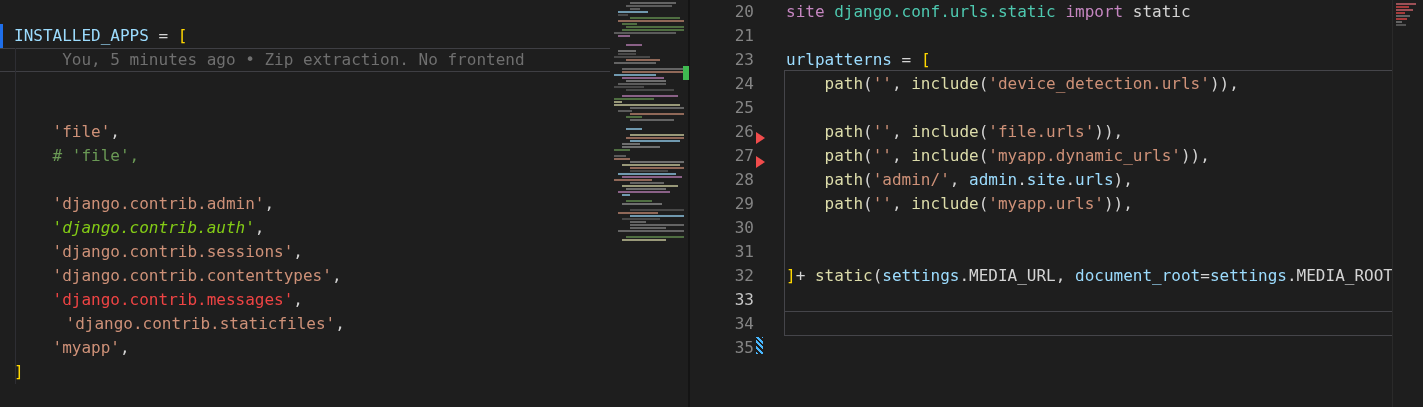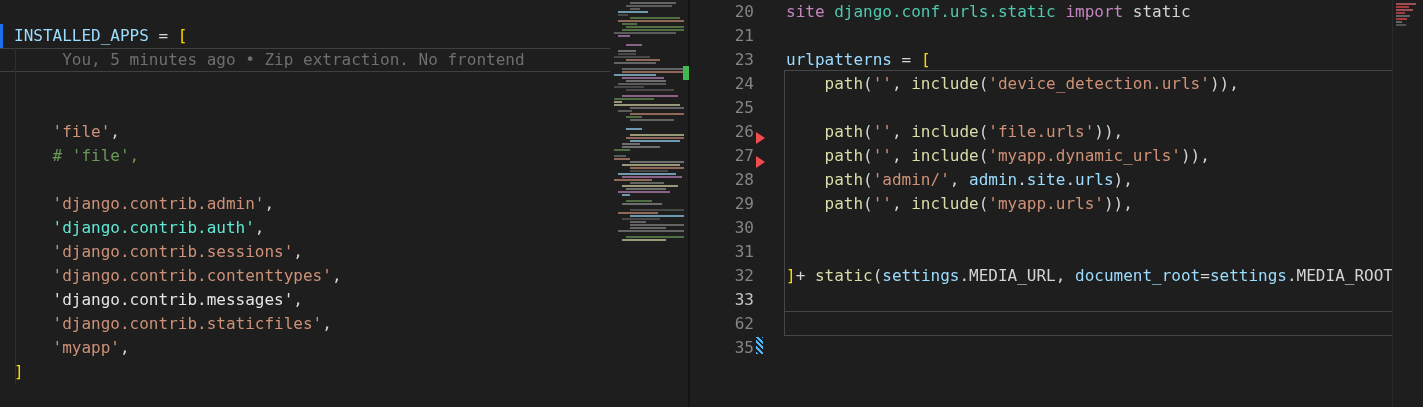--- a/index.html
+++ b/index.html
@@ -50,25 +50,25 @@
     <div id="left-lines">
         <div class="line"></div>
         <div class="line"><span style="color: rgb(156, 220, 254);">INSTALLED_APPS</span><span style="color: rgb(212, 212, 212);"> = </span><span style="color: rgb(255, 215, 0);">[</span></div>
         <div class="line current-line"><span style="color: rgb(212, 212, 212);">     </span><span style="color: rgb(111, 111, 111);">You, 5 minutes ago • Zip extraction. No frontend</span></div>
         <div class="line"></div>
         <div class="line"></div>
         <div class="line"><span style="color: rgb(212, 212, 212);">    </span><span style="color: rgb(206, 145, 120);">'file'</span><span style="color: rgb(212, 212, 212);">,</span></div>
         <div class="line"><span style="color: rgb(212, 212, 212);">    </span><span style="color: rgb(106, 153, 85);"># 'file',</span></div>
         <div class="line"></div>
         <div class="line"><span style="color: rgb(212, 212, 212);">    </span><span style="color: rgb(206, 145, 120);">'django.contrib.admin'</span><span style="color: rgb(212, 212, 212);">,</span></div>
-        <div class="line"><span style="color: rgb(212, 212, 212);">    </span><span style="color: #5eead4;">'django.contrib.auth'</span><span style="color: rgb(212, 212, 212);">,</span></div>
+        <div class="line"><span style="color: rgb(212, 212, 212);">    </span><span style="color: #84cc16; font-style: italic;">'django.contrib.auth'</span><span style="color: rgb(212, 212, 212);">,</span></div>
         <div class="line"><span style="color: rgb(212, 212, 212);">    </span><span style="color: rgb(206, 145, 120);">'django.contrib.sessions'</span><span style="color: rgb(212, 212, 212);">,</span></div>
         <div class="line"><span style="color: rgb(212, 212, 212);">    </span><span style="color: rgb(206, 145, 120);">'django.contrib.contenttypes'</span><span style="color: rgb(212, 212, 212);">,</span></div>
-        <div class="line"><span style="color: rgb(212, 212, 212);">    </span><span style="color: #e5e5e5; margin-top: 15px;">'django.contrib.messages'</span><span style="color: rgb(212, 212, 212);">,</span></div>
-        <div class="line"><span style="color: rgb(212, 212, 212);">    </span><span style="color: rgb(206, 145, 120);">'django.contrib.staticfiles'</span><span style="color: rgb(212, 212, 212);">,</span></div>
+        <div class="line"><span style="color: rgb(212, 212, 212);">    </span><span style="color: #ef4444; margin-top: 15px;">'django.contrib.messages'</span><span style="color: rgb(212, 212, 212);">,</span></div>
+        <div class="line"><span style="color: rgb(212, 212, 212);">    </span><span style="color: rgb(206, 145, 120); margin-left: 13px;">'django.contrib.staticfiles'</span><span style="color: rgb(212, 212, 212);">,</span></div>
         <div class="line"><span style="color: rgb(212, 212, 212);">    </span><span style="color: rgb(206, 145, 120);">'myapp'</span><span style="color: rgb(212, 212, 212);">,</span></div>
         <div class="line"><span style="color: rgb(255, 215, 0);">]</span></div>
       </div>
     <div class="git-bar"></div>
     <div class="indent-guide-left"></div>
   </div>
 
   <div class="minimap-left" id="mm-left">
       <div class="mm-row" style="width: 46px; margin-left: 20px; background: rgb(138, 138, 138);"></div>
       <div class="mm-row" style="width: 46px; margin-left: 16px; background: rgb(125, 125, 125);"></div>
@@ -216,21 +216,21 @@
           <span class="lnum">32</span>
           <span class="gut"></span>
           <div class="line code"><span style="color: rgb(255, 215, 0);">]</span><span style="color: rgb(212, 212, 212);">+ </span><span style="color: rgb(220, 220, 170);">static</span><span style="color: rgb(212, 212, 212);">(</span><span style="color: rgb(156, 220, 254);">settings</span><span style="color: rgb(212, 212, 212);">.</span><span style="color: rgb(212, 212, 212);">MEDIA_URL</span><span style="color: rgb(212, 212, 212);">, </span><span style="color: rgb(156, 220, 254);">document_root</span><span style="color: rgb(212, 212, 212);">=</span><span style="color: rgb(156, 220, 254);">settings</span><span style="color: rgb(212, 212, 212);">.</span><span style="color: rgb(212, 212, 212);">MEDIA_ROOT</span></div>
         </div>
         <div class="row">
           <span class="lnum active">33</span>
           <span class="gut"></span>
           <div class="line code"></div>
         </div>
         <div class="row">
-          <span class="lnum">62</span>
+          <span class="lnum">34</span>
           <span class="gut"></span>
           <div class="line code"></div>
         </div>
         <div class="row">
           <span class="lnum">35</span>
           <span class="gut"></span>
           <div class="line code"></div>
         </div>
       </div>
 

